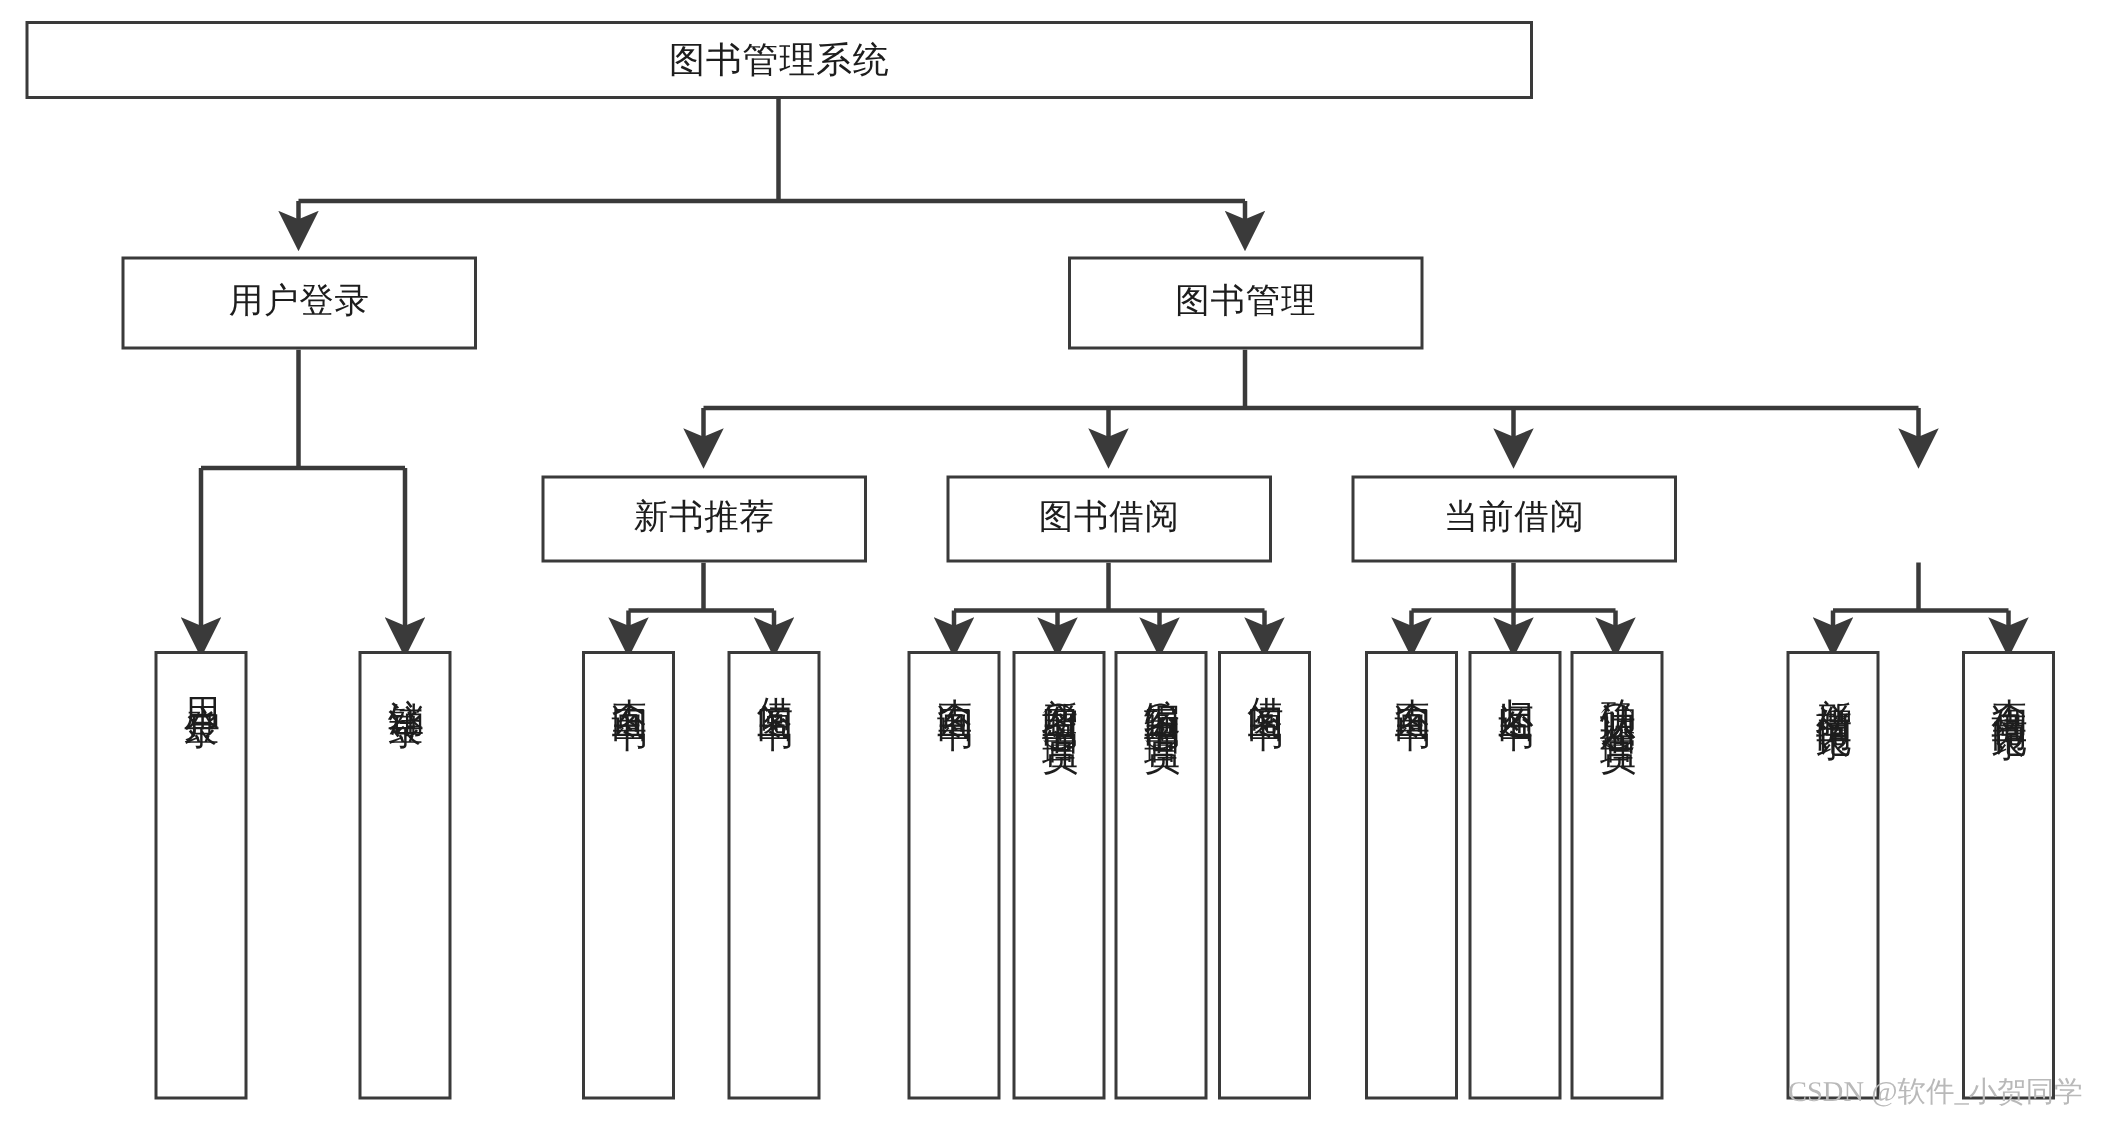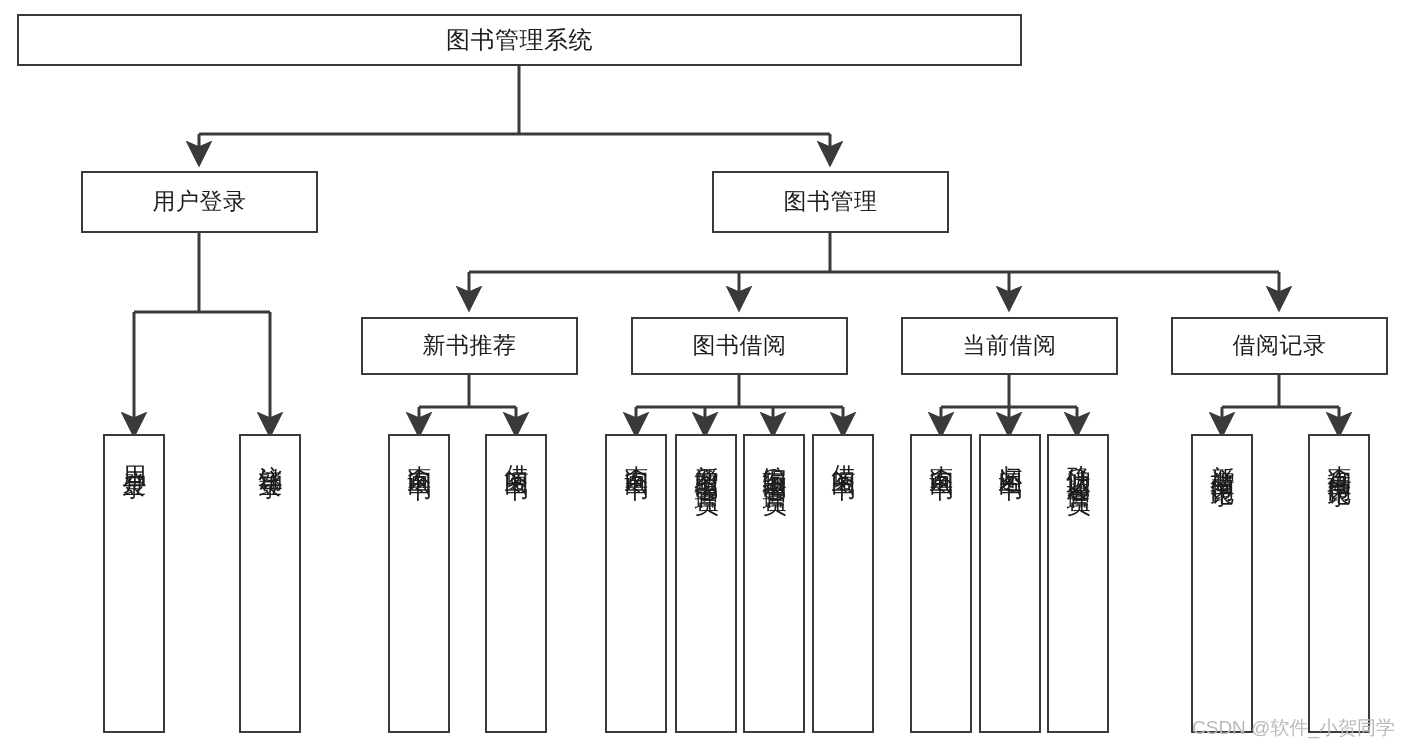--- a/index.html
+++ b/index.html
@@ -44,21 +44,21 @@
     font-size:24px;
     line-height:1.05;
     letter-spacing:4px;
   }
   .watermark{
     position:absolute;
     color:#b9b9b9;
     font-size:19px;
     z-index:5;
     white-space:nowrap;
-    font-family:Liberation Sans, sans-serif;
+    font-family:Liberation Serif, serif;
   }
 </style>
 </head>
 <body>
 
 <div id="canvas">
 
   <svg class="links" viewBox="0 0 1405 747" xmlns="http://www.w3.org/2000/svg">
     <defs>
       <marker id="arrow" viewBox="0 0 12 12" refX="10" refY="6" markerWidth="9" markerHeight="9" orient="auto-start-reverse">
@@ -122,23 +122,20 @@
 
   <div class="node h-node" style="left:712px;top:171px;width:237px;height:62px;">
     <span class="lbl">图书管理</span>
   </div>
   <div class="node h-node" style="left:631px;top:317px;width:217px;height:58px;">
     <span class="lbl">图书借阅</span>
   </div>
   <div class="node h-node" style="left:901px;top:317px;width:217px;height:58px;">
     <span class="lbl">当前借阅</span>
   </div>
-  <div class="node h-node" style="left:1171px;top:317px;width:217px;height:58px;">
-    <span class="lbl">借阅记录</span>
-  </div>
 
   <div class="node v-node" style="left:103px;top:434px;width:62px;height:299px;">
     <span class="lbl">用户登录</span>
   </div>
   <div class="node v-node" style="left:239px;top:434px;width:62px;height:299px;">
     <span class="lbl">注销登录</span>
   </div>
 
   <div class="node v-node" style="left:388px;top:434px;width:62px;height:299px;">
     <span class="lbl">查询图书</span>

